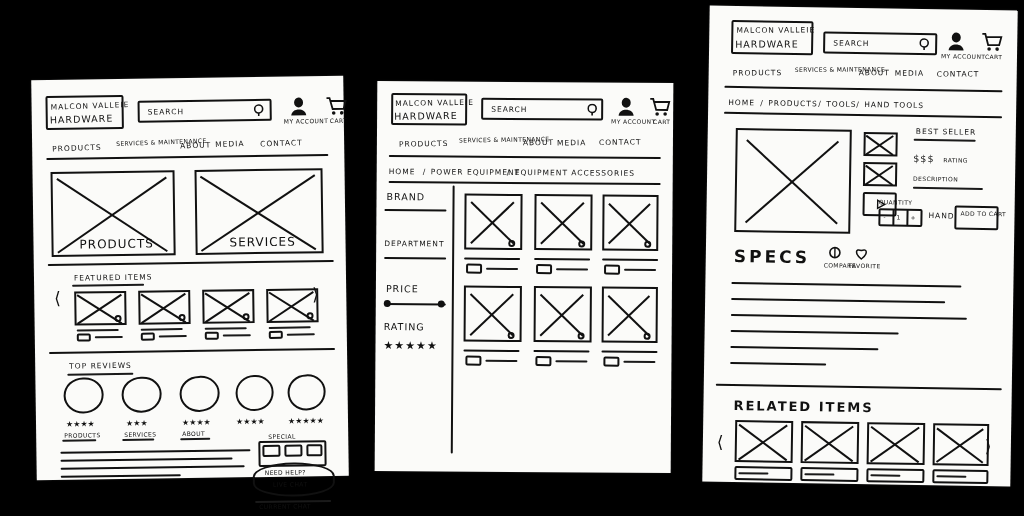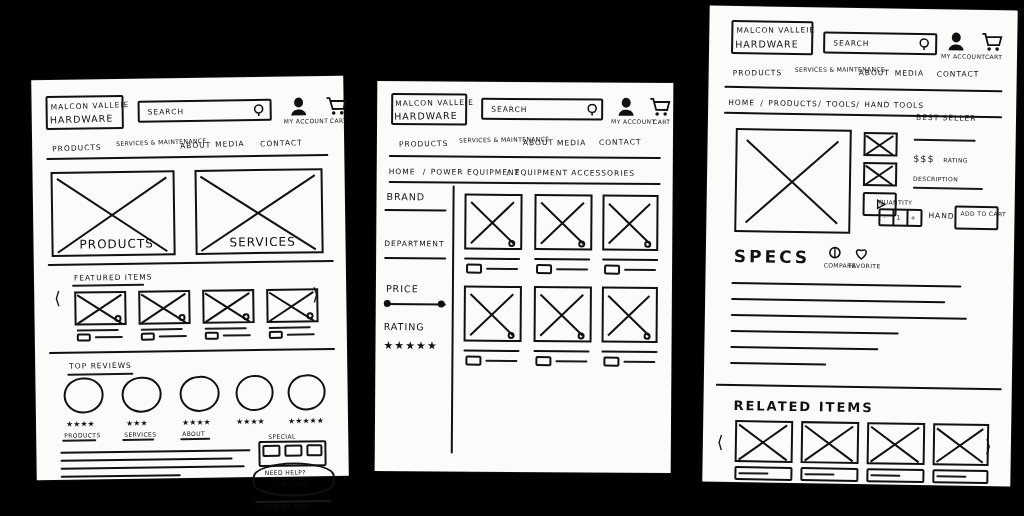--- a/index.html
+++ b/index.html
@@ -394,21 +394,21 @@
       <div class="xbox" style="left:28px;top:122px;width:116px;height:104px;--a1:42deg;--a2:-42deg;"></div>
       <div class="xbox" style="left:156px;top:124px;width:34px;height:24px;--a1:35deg;--a2:-35deg;"></div>
       <div class="xbox" style="left:156px;top:154px;width:34px;height:24px;--a1:35deg;--a2:-35deg;"></div>
       <div class="box" style="left:156px;top:184px;width:34px;height:24px;"></div>
       <div class="glyph" style="left:168px;top:190px;">
         <svg width="12" height="12" viewBox="0 0 12 12">
             <polygon points="3,2 10,6 3,10" fill="none" stroke="#111" stroke-width="1.4"></polygon>
           </svg>
       </div>
 
-      <div class="hand sm" style="left:208px;top:104px;">Best Seller</div>
+      <div class="hand sm" style="left:208px;top:118px;">Best Seller</div>
       <div class="hline thin" style="left:206px;top:130px;width:62px;"></div>
       <div class="hand md" style="left:206px;top:144px;">$$$</div>
       <div class="hand tiny" style="left:236px;top:147px;">Rating</div>
       <div class="hand tiny" style="left:206px;top:166px;">Description</div>
       <div class="hline thin" style="left:206px;top:178px;width:70px;"></div>
 
       <div class="box" style="left:172px;top:200px;width:44px;height:18px;"></div>
       <div class="hand tiny" style="left:172px;top:190px;">Quantity</div>
       <div class="hand tiny" style="left:177px;top:205px;">-</div>
       <div class="hand tiny" style="left:190px;top:205px;">1</div>

